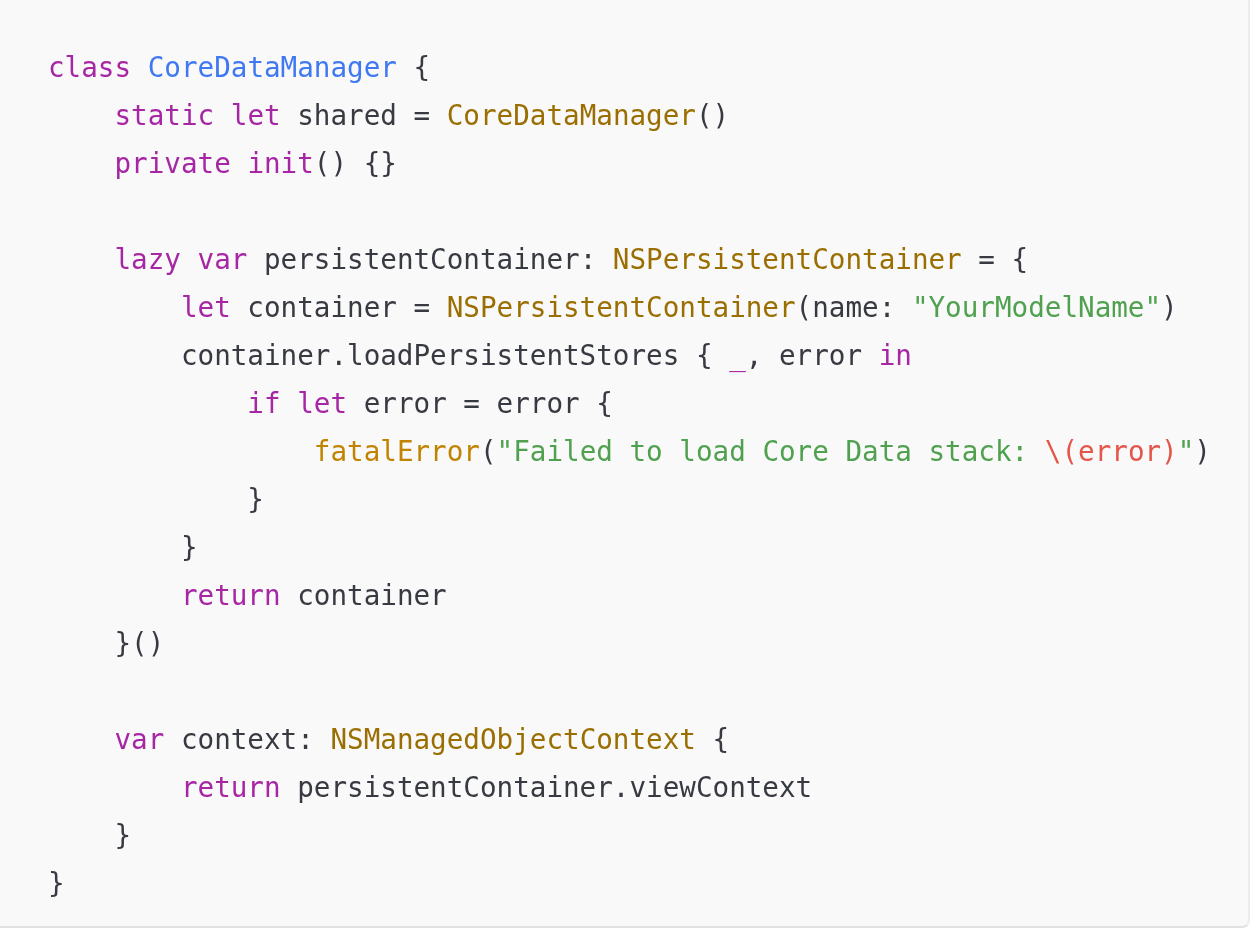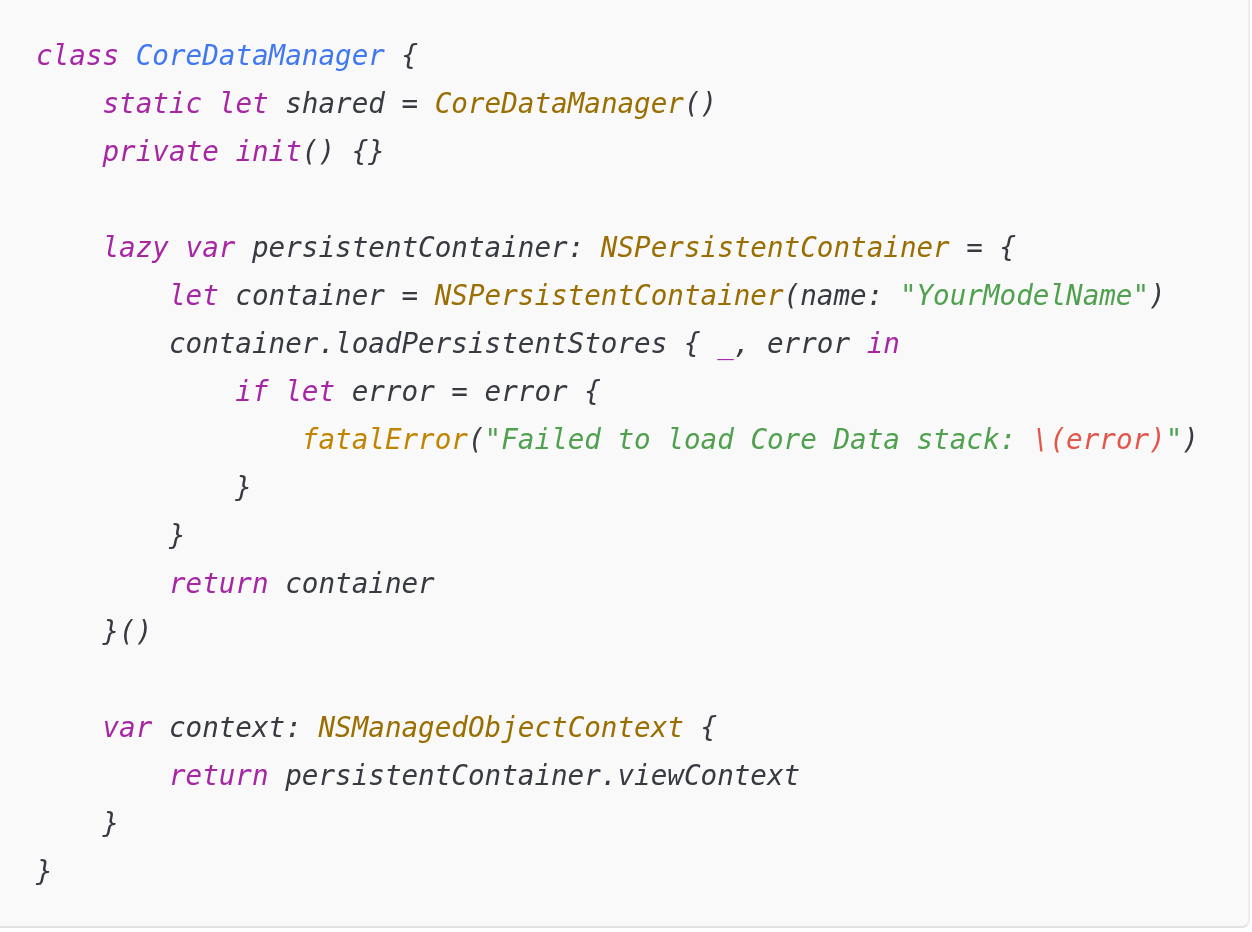--- a/index.html
+++ b/index.html
@@ -3,23 +3,23 @@
 <meta charset="utf-8">
 <style>
   html, body { margin:0; padding:0; }
   body { width:1252px; height:932px; background:#ffffff; overflow:hidden; }
   .code-block {
     position:absolute; left:0; top:0; width:1250px; height:928px;
     background:#f9f9f9; border-bottom:2px solid #e2e2e2; border-right:2px solid #ececec;
     border-radius:0 0 8px 0; box-sizing:border-box;
   }
   pre {
-    margin:0; position:absolute; left:36px; top:32px;
+    margin:12px; position:absolute; left:36px; top:32px;
     font-family:"DejaVu Sans Mono", monospace; font-size:27.6px; line-height:48px;
-    color:#383a42; white-space:pre; letter-spacing:0px;font-style:italic;
+    color:#383a42; white-space:pre; letter-spacing:0px;
   }
   .kw { color:#a626a4; }
   .ty { color:#9a6e00; }
   .cls { color:#4078f2; }
   .str { color:#50a14f; }
   .fn { color:#c18401; }
   .interp { color:#e45649; }
   .pl { color:#383a42; }
 </style>
 </head>

